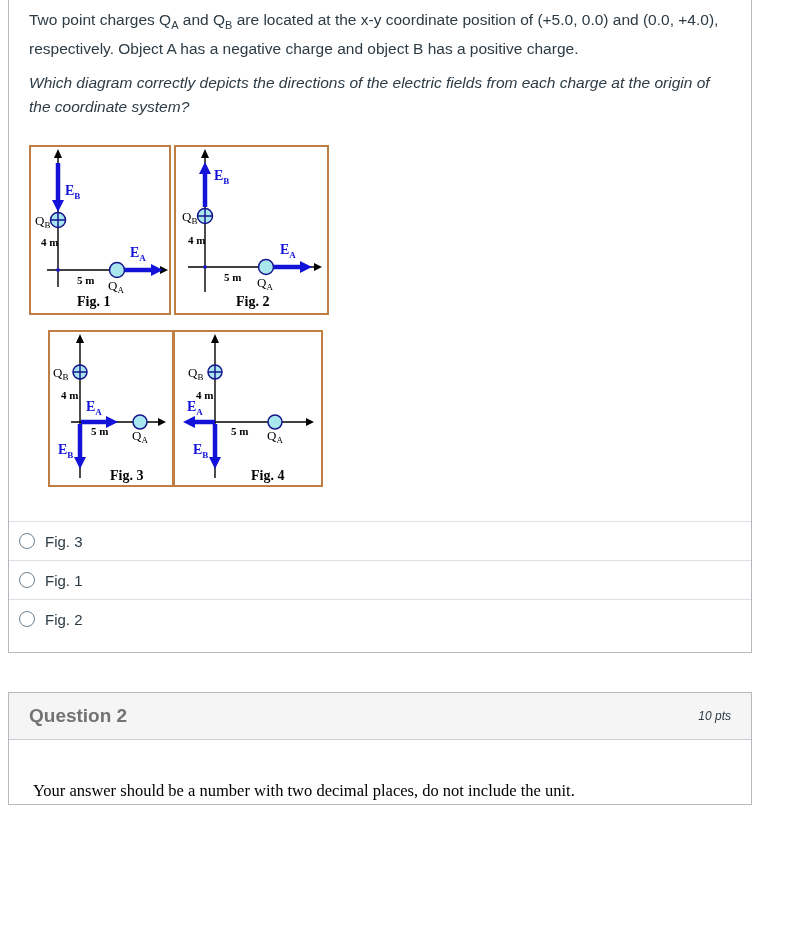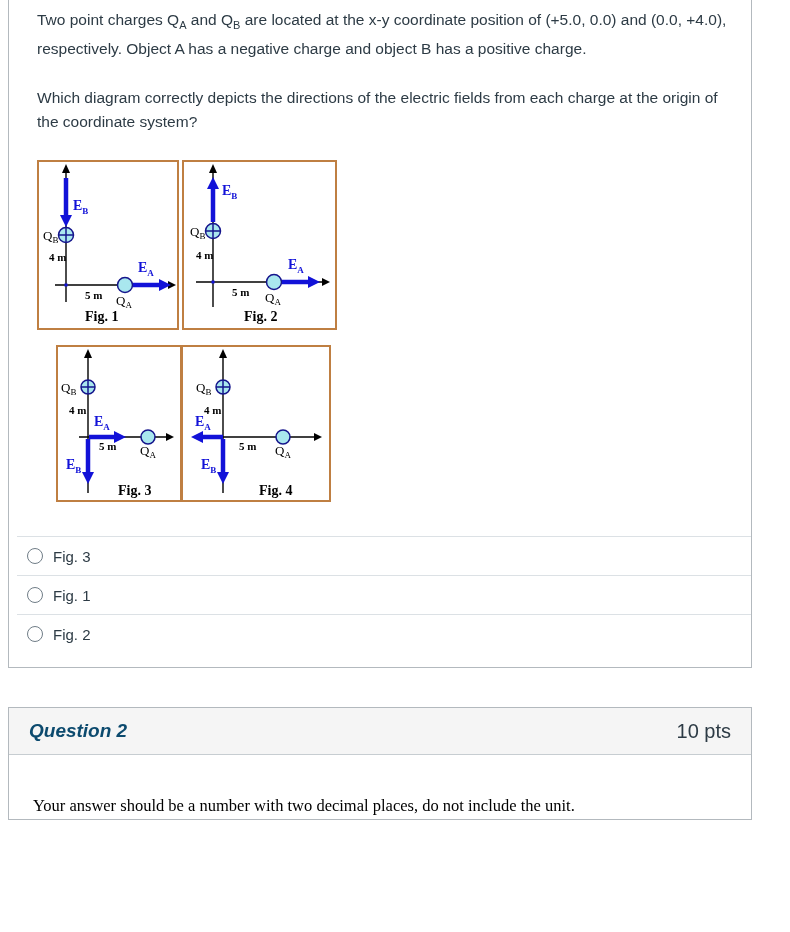--- a/index.html
+++ b/index.html
@@ -13,25 +13,24 @@
   .q-card {
     margin-left: 8px;
     width: 744px;
     background: #fff;
     box-sizing: border-box;
   }
   .q1-card {
     border-left: 1px solid #b3b9be;
     border-right: 1px solid #b3b9be;
     border-bottom: 1px solid #b3b9be;
-    padding-left: 8px;
   }
   .q1-body { padding: 8px 20px 0 20px; }
   .q-text { margin: 0; font-size: 15.5px; line-height: 24px; }
-  .q-text + .q-text { margin-top: 25px; }
+  .q-text + .q-text { margin-top: 10px; font-style: italic; }
   .q-text sub { font-size: 11px; }
 
   
   .figures { position: relative; margin-top: 26px; height: 338px; }
   .fig-box { position: absolute; background: #fff; border: 2px solid #bf7f42; box-sizing: content-box; }
   .fig1 { left: 0;   top: 0; }
   .fig2 { left: 145px; top: 0; }
   .fig3 { left: 19px;  top: 185px; }
   .fig4 { left: 144px; top: 185px; }
 
@@ -72,22 +71,22 @@
   .card-gap { height: 39px; }
   .q2-card { border: 1px solid #b3b9be; }
   .q2-header {
     background: #f5f5f5;
     border-bottom: 1px solid #c7cdd1;
     height: 47px;
     display: flex; align-items: center; justify-content: space-between;
     padding: 0 20px;
     box-sizing: border-box;
   }
-  .q2-title { margin: 0; font-size: 19px; font-weight: bold; color: #0c4a6e; font-style: italic; }
-  .q2-points { font-size: 20px; color: #2d3b45; }
+  .q2-title { margin: 0; font-size: 19px; font-weight: bold; color: #737373; }
+  .q2-points { font-size: 12px; color: #2d3b45; font-style: italic; }
   .q2-body {
     padding: 38px 24px 0 24px;
     font-family: "Liberation Serif", serif;
     font-size: 16.5px; line-height: 26px; color: #000;
   }
   .q2-body p { margin: 0; }
   .q2-body p + p { margin-top: 14px; }
 </style>
 </head>
 <body>

